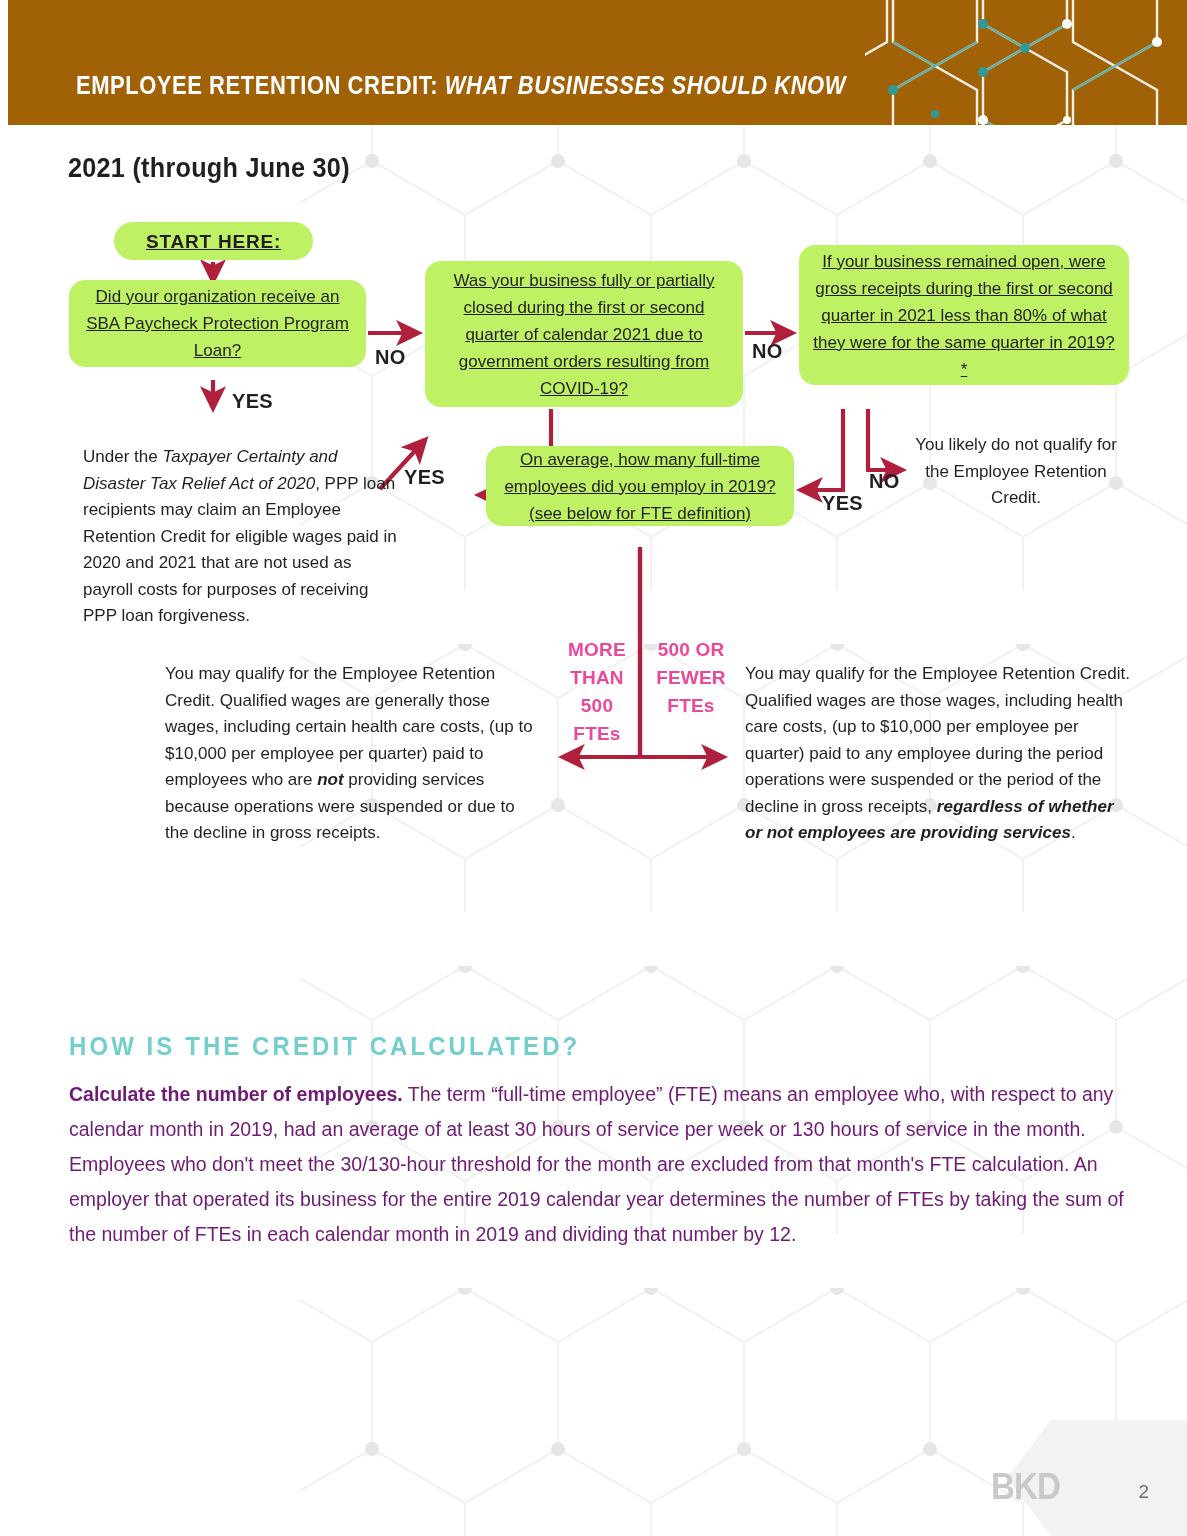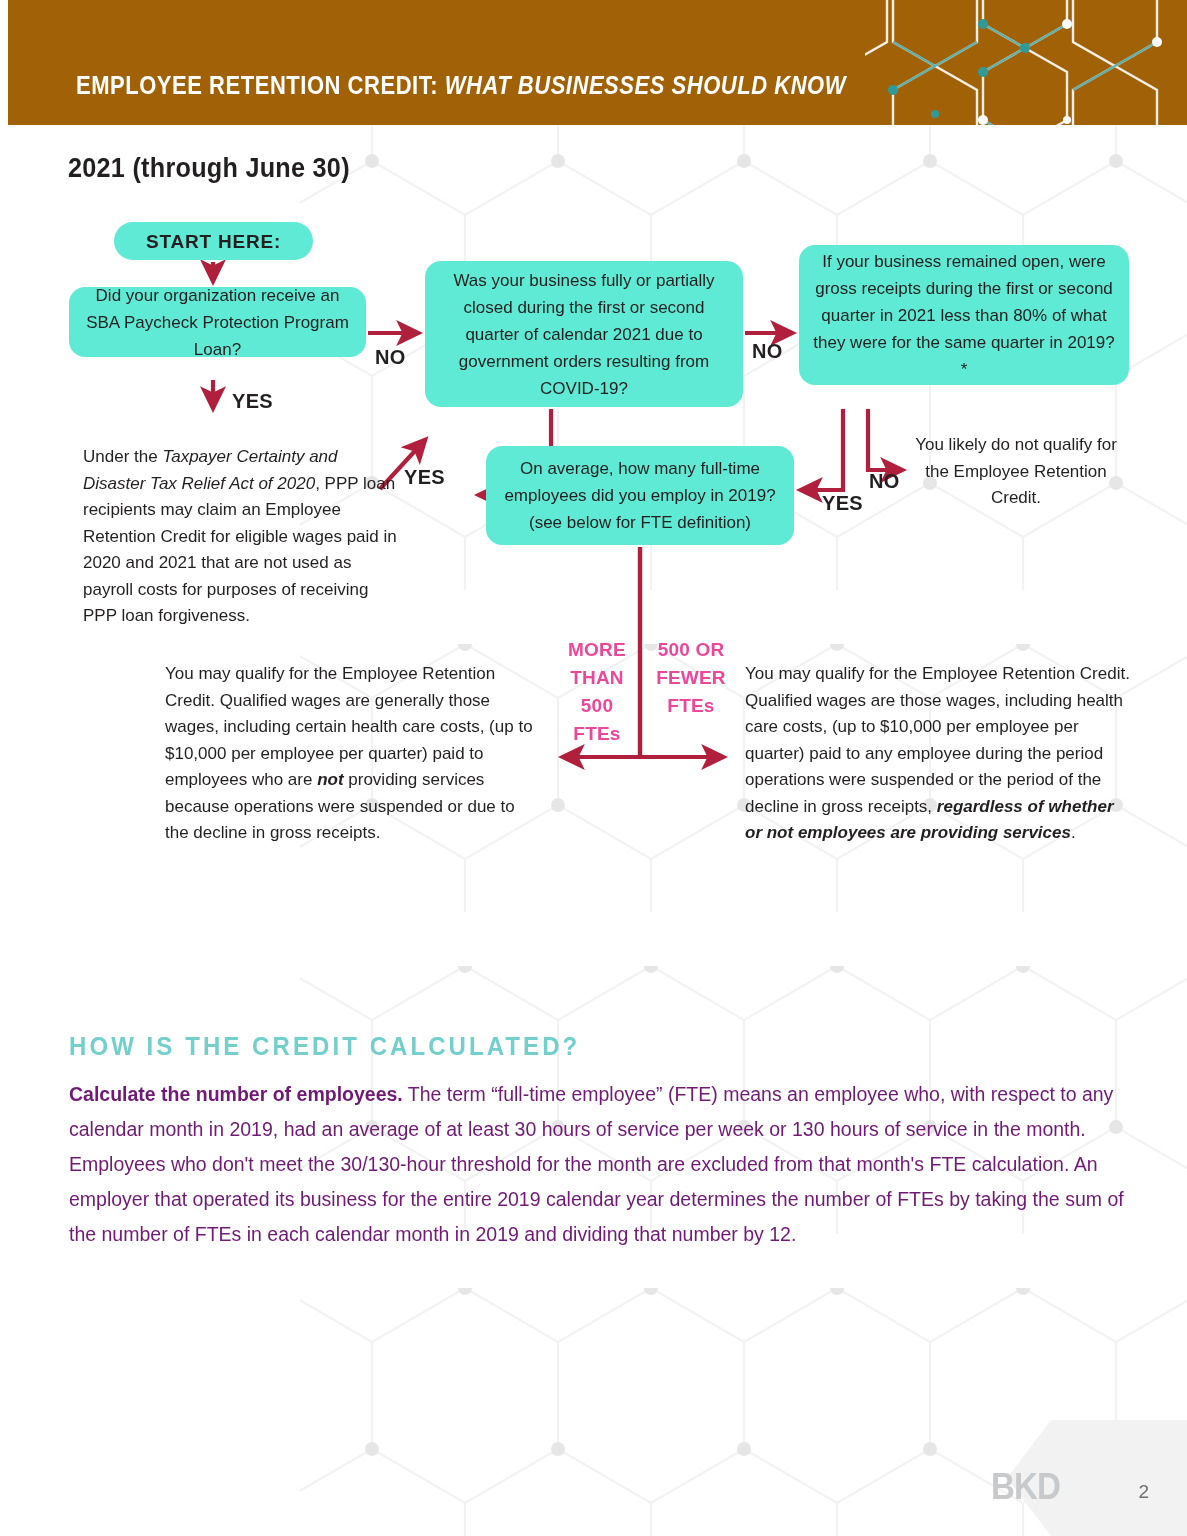--- a/index.html
+++ b/index.html
@@ -81,60 +81,61 @@
     position: absolute;
     left: 0; top: 0;
     width: 1187px; height: 1536px;
     z-index: 3;
     pointer-events: none;
   }
   .flow > * { pointer-events: auto; }
 
   .node {
     position: absolute;
-    background: #5eead4;
+    background: #bef264;
     border-radius: 16px;
     color: #231f20;
     text-align: center;
     display: flex;
     align-items: center;
     justify-content: center;
     box-sizing: border-box;
+    text-decoration: underline;
   }
   .node .node-text {
     font-size: 17px;
     line-height: 27px;
     padding: 0 14px;
   }
 
   #node-start {
     left: 114px; top: 222px;
     width: 199px; height: 38px;
     border-radius: 19px;
   }
   #node-start .node-text {
     font-size: 19px;
     font-weight: bold;
     letter-spacing: 0.8px;
   }
   #node-ppp {
-    left: 69px; top: 287px;
-    width: 297px; height: 70px; text-align: center;
+    left: 69px; top: 280px;
+    width: 297px; height: 87px; text-align: center;
   }
   #node-closed {
     left: 425px; top: 261px;
     width: 318px; height: 146px;
   }
   #node-receipts {
     left: 799px; top: 245px;
     width: 330px; height: 140px;
   }
   #node-fte {
     left: 486px; top: 446px;
-    width: 308px; height: 99px;
+    width: 308px; height: 80px;
   }
 
   
   .conn-label {
     position: absolute;
     font-size: 20px;
     font-weight: bold;
     color: #231f20;
     letter-spacing: 0.3px;
     white-space: nowrap;

